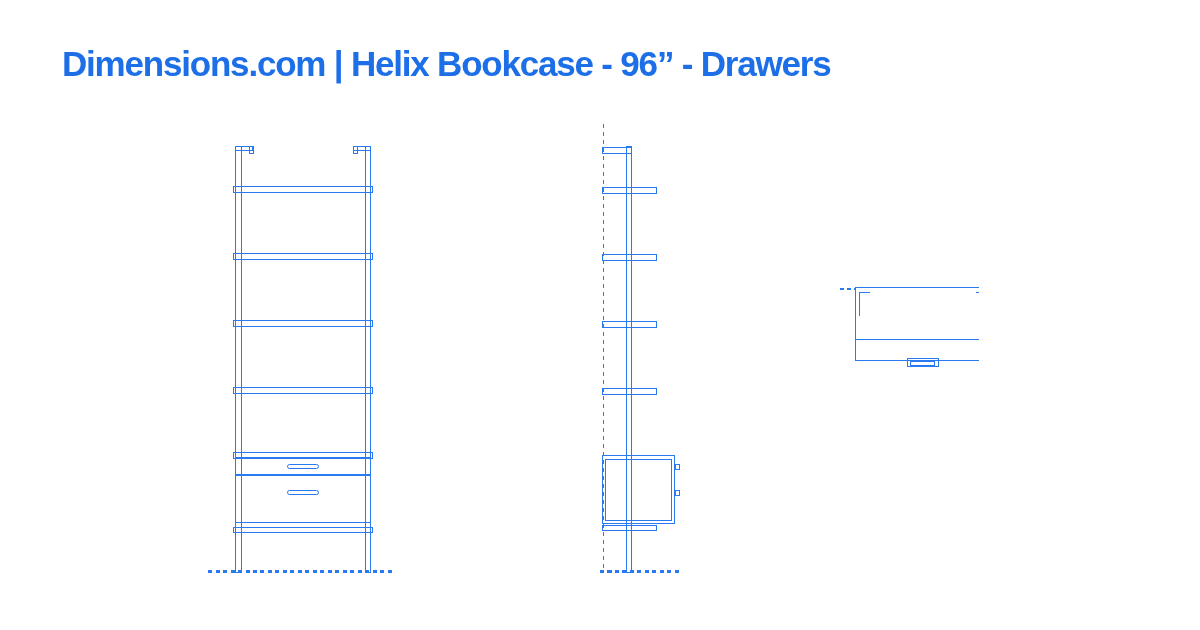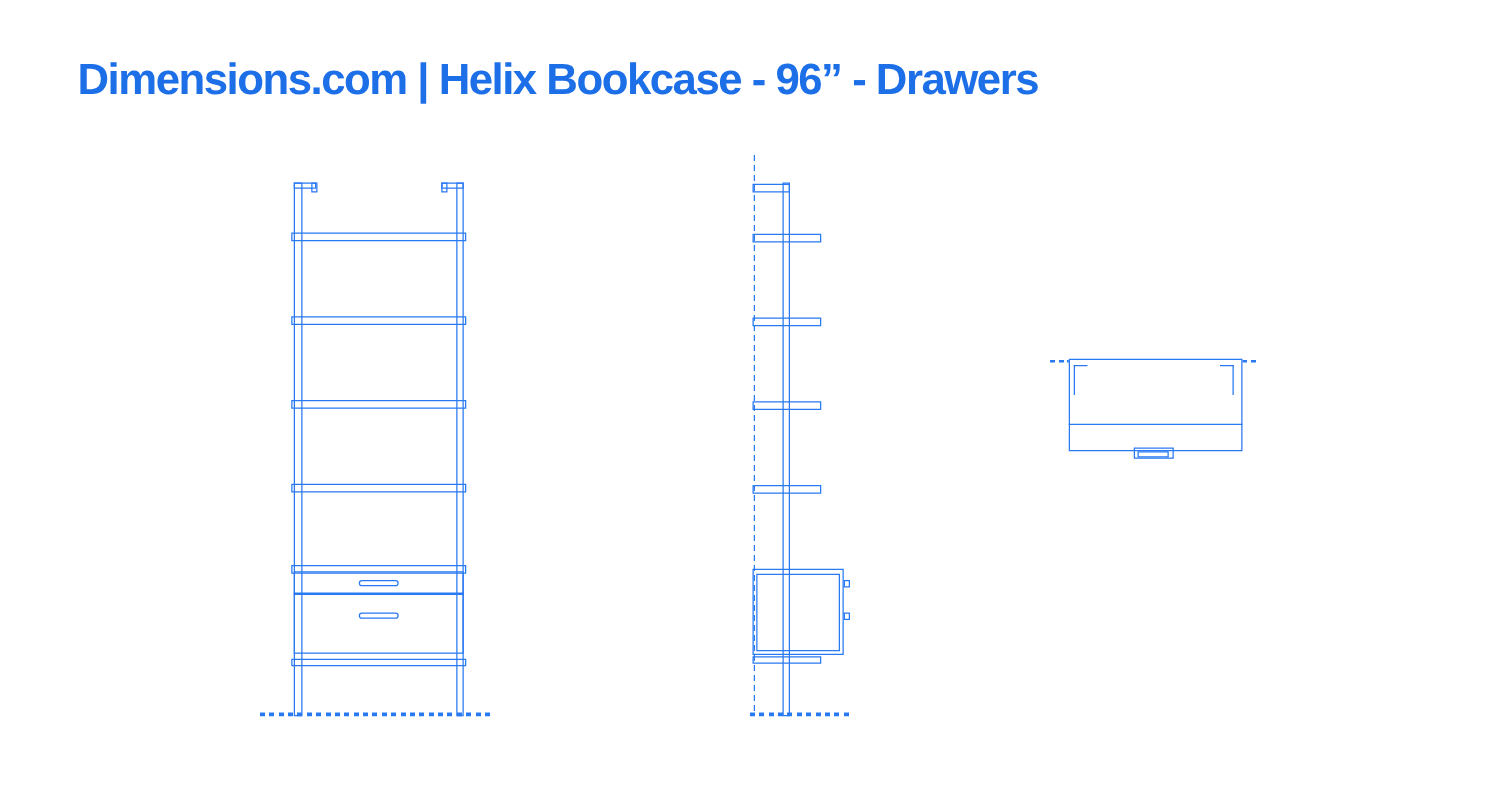--- a/index.html
+++ b/index.html
@@ -4,21 +4,21 @@
 <title>Dimensions.com | Helix Bookcase - 96” - Drawers</title>
 <style>
   :root{
     --line:#2979F2;
     --title:#1D6FE8;
     --bg:#FFFFFF;
   }
   html,body{margin:0;padding:0;background:var(--bg);}
   #stage{
     position:relative;width:979px;height:630px;background:var(--bg);
-    overflow:hidden;font-family:"Liberation Sans",sans-serif;padding-left:34px;
+    overflow:hidden;font-family:"Liberation Sans",sans-serif;
   }
   .title{
     position:absolute;left:62px;top:44px;margin:0;
     font-size:35px;font-weight:bold;letter-spacing:-1.2px;
     color:var(--title);white-space:nowrap;
   }
   .view{position:absolute;inset:0;}
   .rect{
     position:absolute;box-sizing:border-box;
     border:1.5px solid var(--line);background:transparent;

